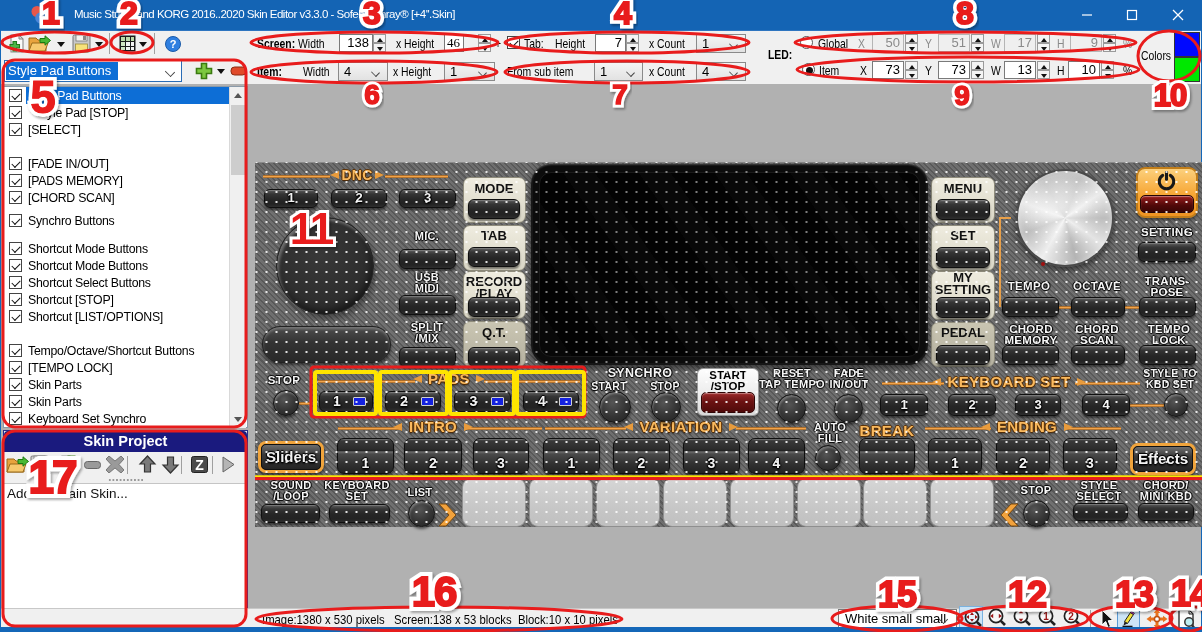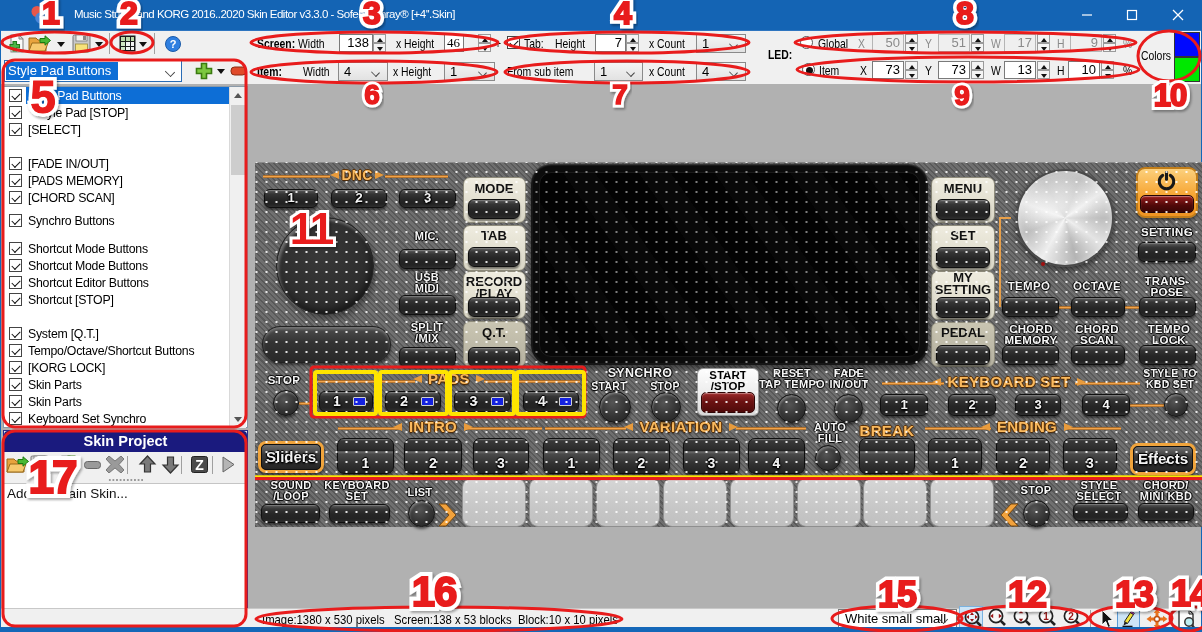--- a/index.html
+++ b/index.html
@@ -300,37 +300,37 @@
 <div class="li" style="top:153px;">
       <div class="abs cb ck"></div>
       <div class="tx" style="color:#000;">Shortcut Mode Buttons</div>
     </div>
 <div class="li" style="top:170px;">
       <div class="abs cb ck"></div>
       <div class="tx" style="color:#000;">Shortcut Mode Buttons</div>
     </div>
 <div class="li" style="top:187px;">
       <div class="abs cb ck"></div>
-      <div class="tx" style="color:#000;">Shortcut Editor Buttons</div>
+      <div class="tx" style="color:#000;">Shortcut Select Buttons</div>
     </div>
 <div class="li" style="top:204px;">
       <div class="abs cb ck"></div>
       <div class="tx" style="color:#000;text-align:center;">Shortcut [STOP]</div>
     </div>
-<div class="li" style="top:238px;">
-      <div class="abs cb ck"></div>
-      <div class="tx" style="color:#000;">System [Q.T.]</div>
+<div class="li" style="top:221px;">
+      <div class="abs cb ck"></div>
+      <div class="tx" style="color:#000;">Shortcut [LIST/OPTIONS]</div>
     </div>
 <div class="li" style="top:255px;">
       <div class="abs cb ck"></div>
       <div class="tx" style="color:#000;">Tempo/Octave/Shortcut Buttons</div>
     </div>
 <div class="li" style="top:272px;">
       <div class="abs cb ck"></div>
-      <div class="tx" style="color:#000;">[KORG LOCK]</div>
+      <div class="tx" style="color:#000;">[TEMPO LOCK]</div>
     </div>
 <div class="li" style="top:289px;">
       <div class="abs cb ck"></div>
       <div class="tx" style="color:#000;">Skin Parts</div>
     </div>
 <div class="li" style="top:306px;">
       <div class="abs cb ck"></div>
       <div class="tx" style="color:#000;">Skin Parts</div>
     </div>
 <div class="li" style="top:323px;">

